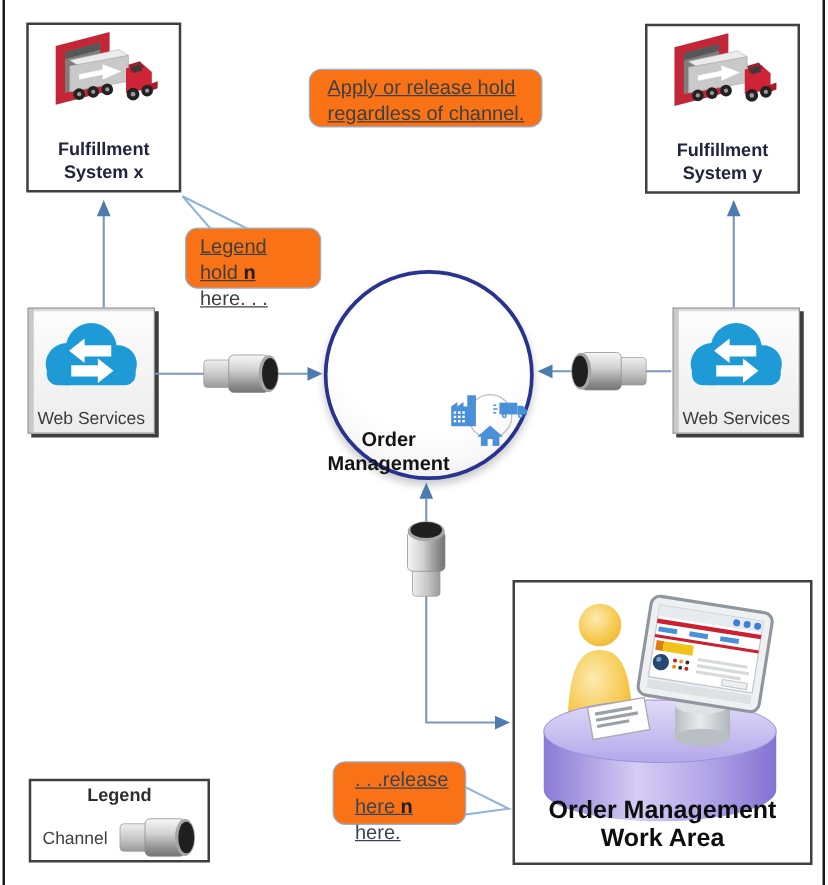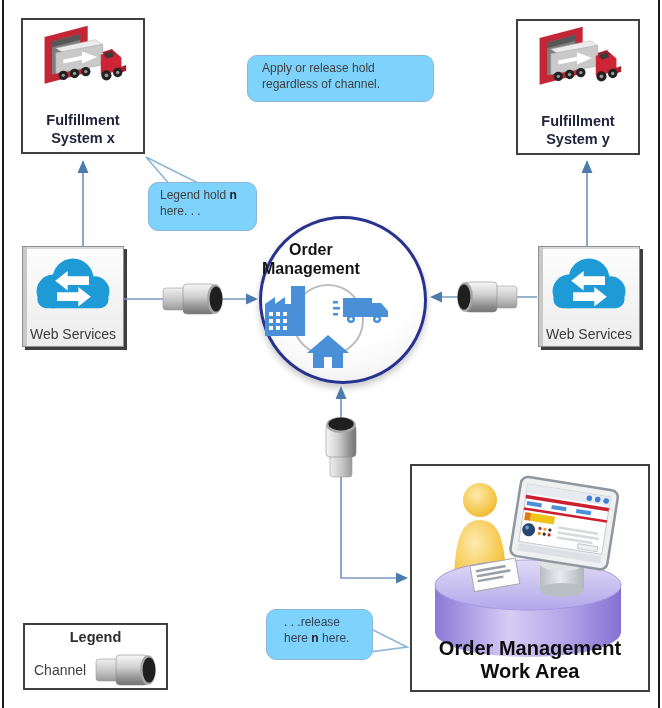--- a/index.html
+++ b/index.html
@@ -13,34 +13,34 @@
 
   .node-box {
     position:absolute; background:#fff; border:2px solid #3f3f3f;
     display:flex; flex-direction:column; align-items:center; z-index:2; box-sizing:border-box;
   }
   .fsx { left:21px; top:18px; width:124px; height:136px; }
   .fsy { left:516px; top:19px; width:124px; height:136px; }
   .fs-label { font-weight:bold; font-size:14.5px; color:#20243c; text-align:center; line-height:1.25; margin-top:1px; }
 
   .callout {
-    position:absolute; background:#7dd3fc; border:1.6px solid #8fb4d9; border-radius:10px;
-    font-size:12px; color:#3f3f3f; line-height:1.3; z-index:5; box-sizing:border-box;
+    position:absolute; background:#f97316; border:1.6px solid #8fb4d9; border-radius:10px;
+    font-size:16px; color:#3f3f3f; line-height:1.3; z-index:5; box-sizing:border-box;text-decoration:underline;
   }
   .top-note { left:247px; top:55px; width:187px; height:47px; padding:5px 8px 5px 14px; }
   .apply-bubble { left:148px; top:182px; width:109px; height:49px; padding:5px 8px 5px 11px; }
   .release-bubble { left:266px; top:609px; width:107px; height:51px; padding:5px 8px 5px 17px; color:#3a4254; }
   .callout b { color:#1d1d1d; }
 
   .om-circle {
     position:absolute; left:259px; top:216px; width:168px; height:168px; border-radius:50%;
     border:3px solid #27338f;
     background:radial-gradient(circle at 50% 30%, #ffffff 55%, #f8f8f9 74%, #e9e9ec 90%, #d9d9dd 100%);
     box-shadow:0 4px 7px rgba(0,0,0,0.22);
-    display:flex; flex-direction:column; align-items:flex-start; z-index:3; box-sizing:border-box;
+    display:flex; flex-direction:row; align-items:flex-end; z-index:3; box-sizing:border-box;
   }
   .om-title { font-weight:bold; font-size:16px; color:#131313; text-align:center; line-height:1.2; margin-top:21px; }
 
   .ws-box {
     position:absolute; width:102px; height:101px;
     background:linear-gradient(180deg,#fdfdfd,#ececec);
     border:1px solid #8e8e8e;
     box-shadow:3px 3px 0 #3e3e3e, inset 4px 0 0 #c9c9c9, inset 0 2px 0 #dadada;
     display:flex; flex-direction:column; align-items:center; z-index:2; box-sizing:border-box;
   }

